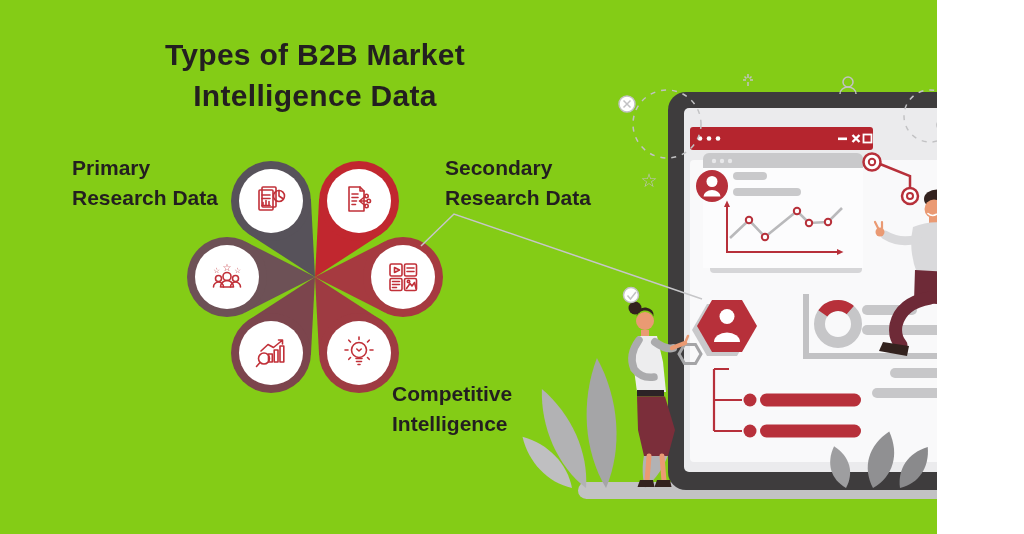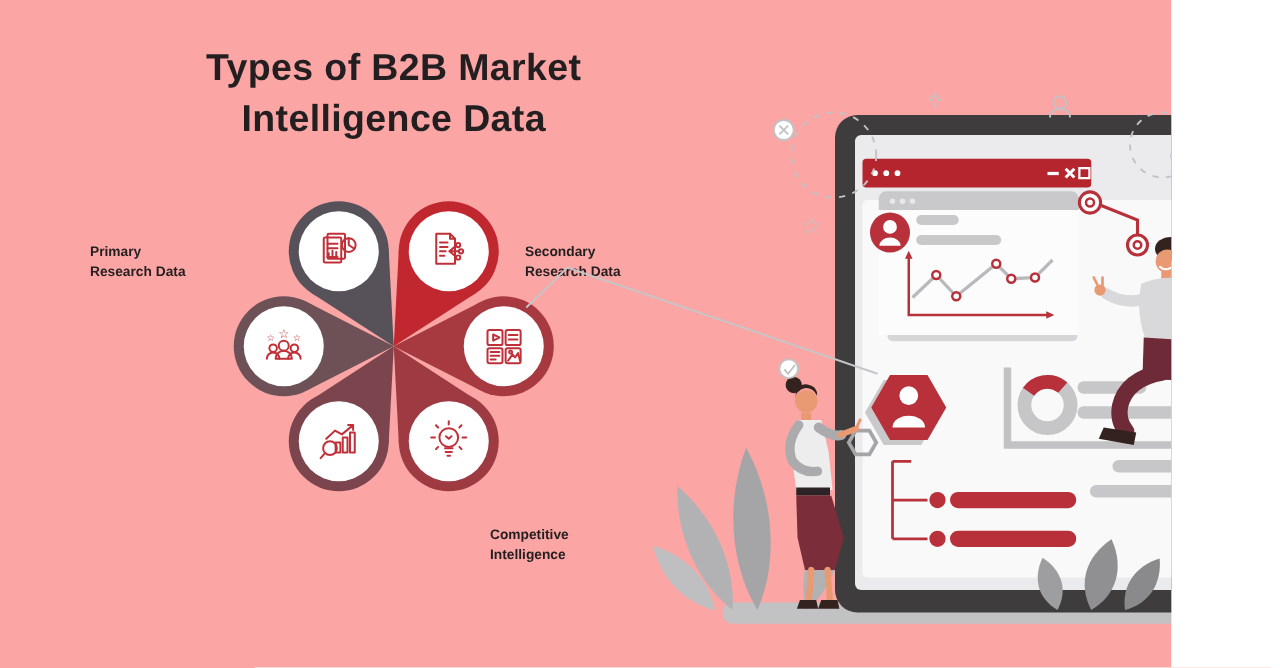--- a/index.html
+++ b/index.html
@@ -1,22 +1,22 @@
 <!DOCTYPE html>
 <html><head>
 <meta charset="utf-8">
 <style>
   html,body{margin:0;padding:0;background:#ffffff;font-family:"Liberation Sans",sans-serif;}
-  .canvas{position:relative;width:937px;height:534px;background:#fca5a5;overflow:hidden;}
+  .canvas{position:relative;width:937px;height:534px;background:#84cc16;overflow:hidden;}
   .layer{position:absolute;left:0;top:0;width:1024px;height:534px;}
   .title{position:absolute;left:115px;top:34px;width:400px;text-align:center;
          font-size:30px;line-height:1.38;font-weight:bold;color:#231f20;
          letter-spacing:.3px;white-space:pre-line;}
-  .plabel{position:absolute;font-size:11px;line-height:1.42;font-weight:bold;
-          color:#231f20;white-space:pre-line;margin-top:42px;}
+  .plabel{position:absolute;font-size:21px;line-height:1.42;font-weight:bold;
+          color:#231f20;white-space:pre-line;}
 </style>
 </head>
 <body>
 
 <div class="canvas">
 
   <h1 class="title" style="margin:0;font-size:30px;">Types of B2B Market
 Intelligence Data</h1>
 
   <svg class="layer" viewBox="0 0 1024 534">
@@ -106,21 +106,21 @@
         <circle cx="17" cy="14" r="7.5"></circle>
         <path d="M14,22.5 h6 M14.5,25.5 h5 M16,28.5 h2"></path>
         <path d="M17,3.5 V1 M8.5,6 L6.8,4.2 M25.5,6 L27.2,4.2 M6,14 H3 M28,14 H31 M8.5,21.5 L6.8,23.3 M25.5,21.5 L27.2,23.3"></path>
         <path d="M14.8,13 l2.2,2 l2.2,-2"></path>
       </g>
     </g>
   </svg>
 
   <div class="plabel" style="left:72px;top:153px;">Primary
 Research Data</div>
-  <div class="plabel" style="left:420px;top:153px;">Secondary
+  <div class="plabel" style="left:445px;top:153px;">Secondary
 Research Data</div>
   <div class="plabel" style="left:392px;top:379px;">Competitive
 Intelligence</div>
 
   <svg class="layer" viewBox="0 0 1024 534">
 
     <rect x="578" y="482" width="410" height="17" rx="8.5" fill="#c2c2c4"></rect>
 
     <g>
       <path d="M0,0 C-13,-18 -13,-42 0,-62 C13,-42 13,-18 0,0 Z" transform="translate(572,488) rotate(-44) scale(1.05,1.15)" fill="#bfbfc1"></path>

